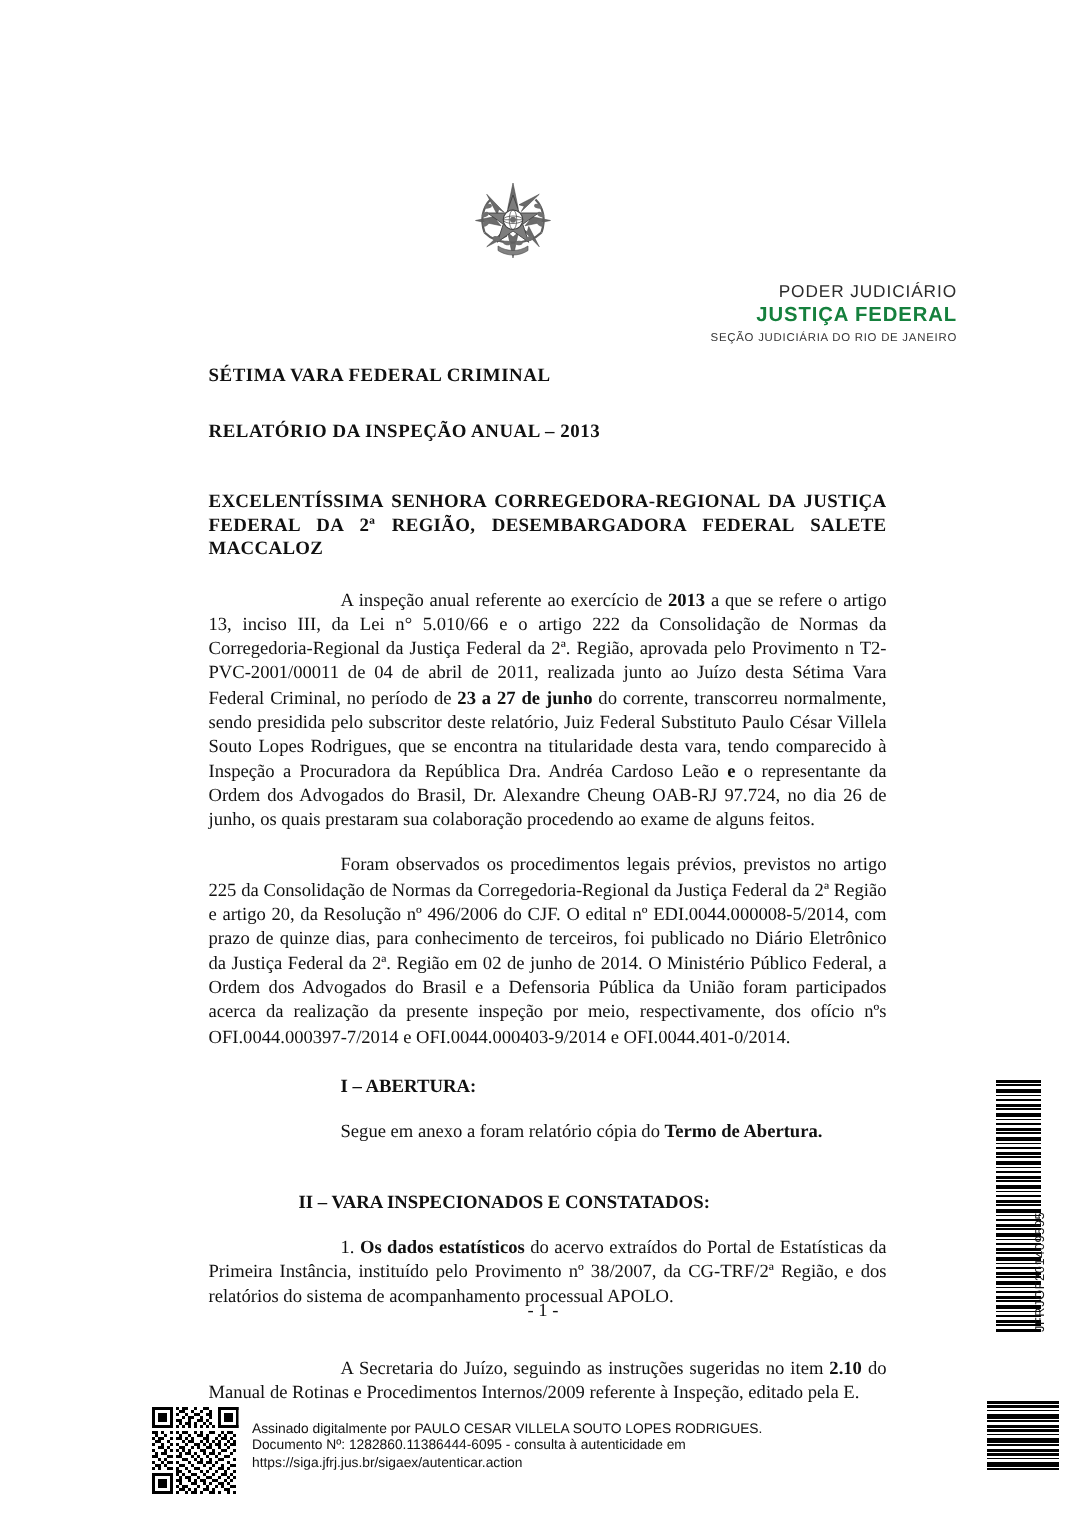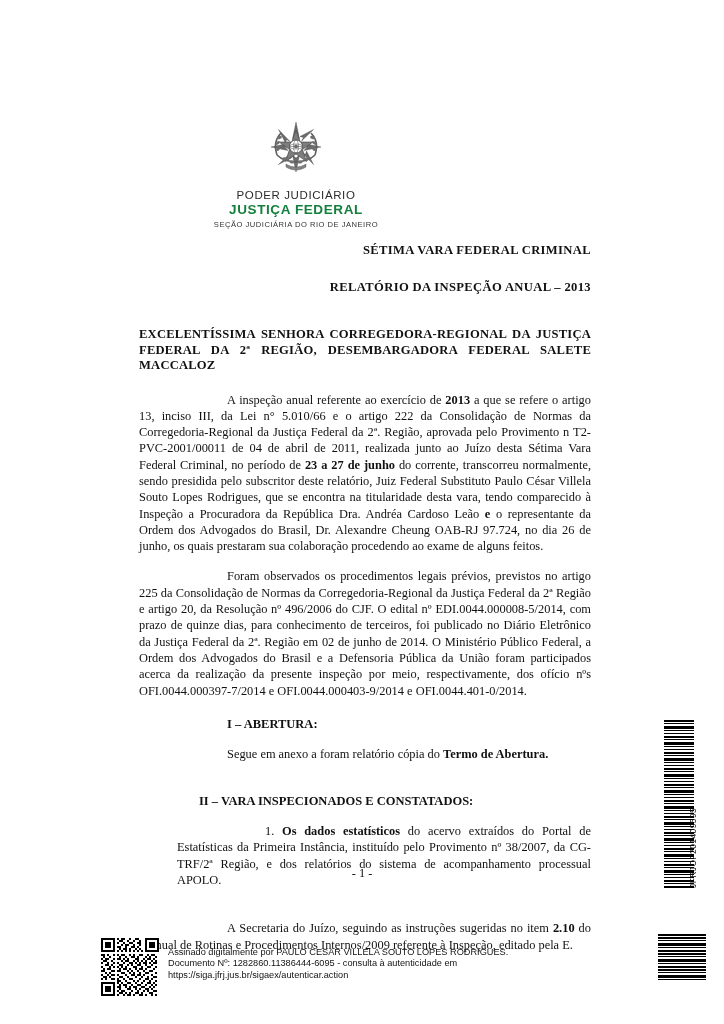--- a/index.html
+++ b/index.html
@@ -16,21 +16,22 @@
     font-family: "Liberation Serif", serif;
     color: #111111;
   }
 
   
   .header {
     position: absolute;
     top: 118px;
     left: 0;
     width: 592px;
-    text-align: center;
+    text-align: right;
+    padding-left: 46px;
   }
   .crest {
     width: 60px;
     height: 66px;
     margin: 0 auto 4px auto;
     display: block;
   }
   .header-line1 {
     font-family: "Liberation Sans", sans-serif;
     font-size: 11.5px;
@@ -57,21 +58,21 @@
 
   
   .content {
     position: absolute;
     left: 139px;
     top: 243px;
     width: 452px;
   }
 
   .title-center {
-    text-align: right;
+    text-align: left;
     font-weight: bold;
     font-size: 12.6px;
     letter-spacing: 0.35px;
     margin: 0;
   }
   .gap-18 { height: 18px; }
   .gap-22 { height: 22px; }
   .gap-14 { height: 14px; }
   .gap-10 { height: 10px; }
 
@@ -85,21 +86,21 @@
     margin: 0;
   }
 
   p.para {
     margin: 0;
     text-align: justify;
     font-size: 12.4px;
     line-height: 16.3px;
     text-indent: 88px;
   }
-  p.para.noindent { text-indent: 0; margin-left: 38px; }
+  p.para.noindent { text-indent: 0; }
 
   .section-head {
     font-weight: bold;
     font-size: 12.5px;
     margin: 0;
     padding-left: 88px;
   }
   .section-head.wide { padding-left: 60px; }
 
   .sub-para {

